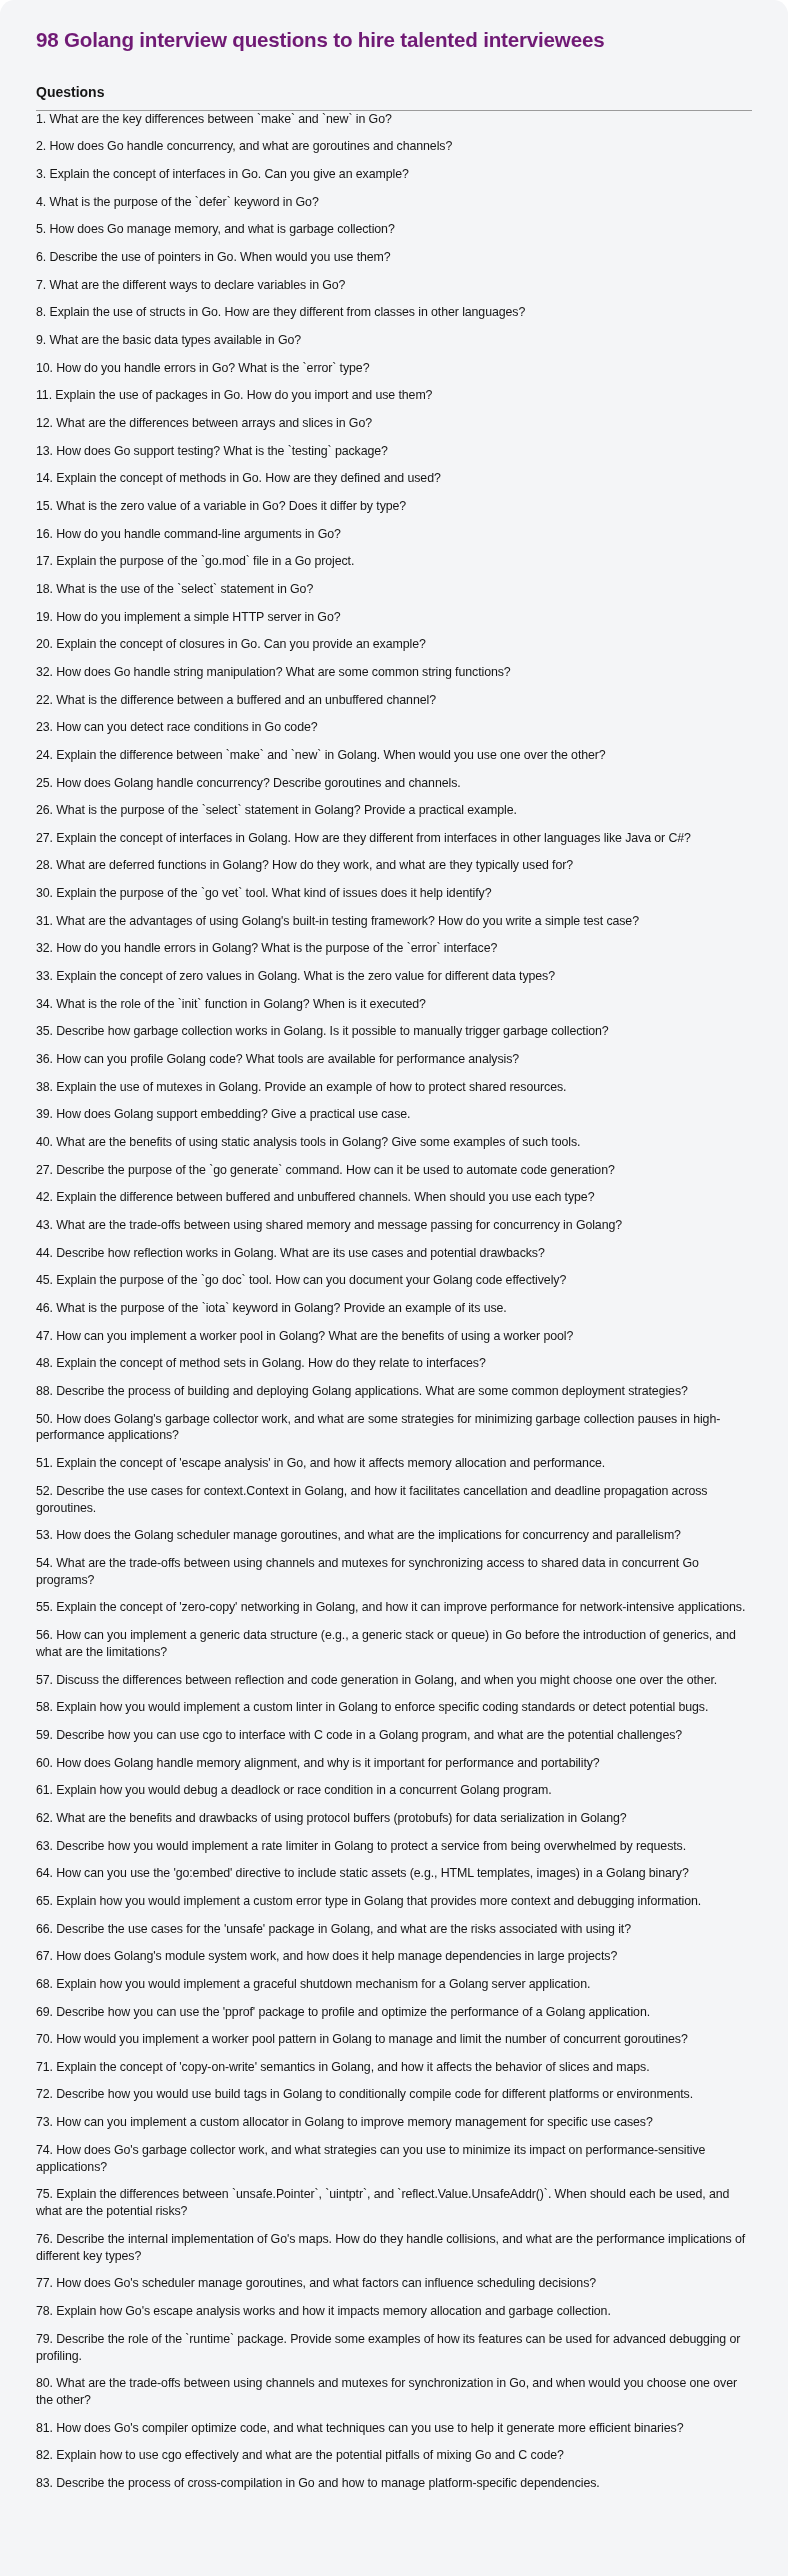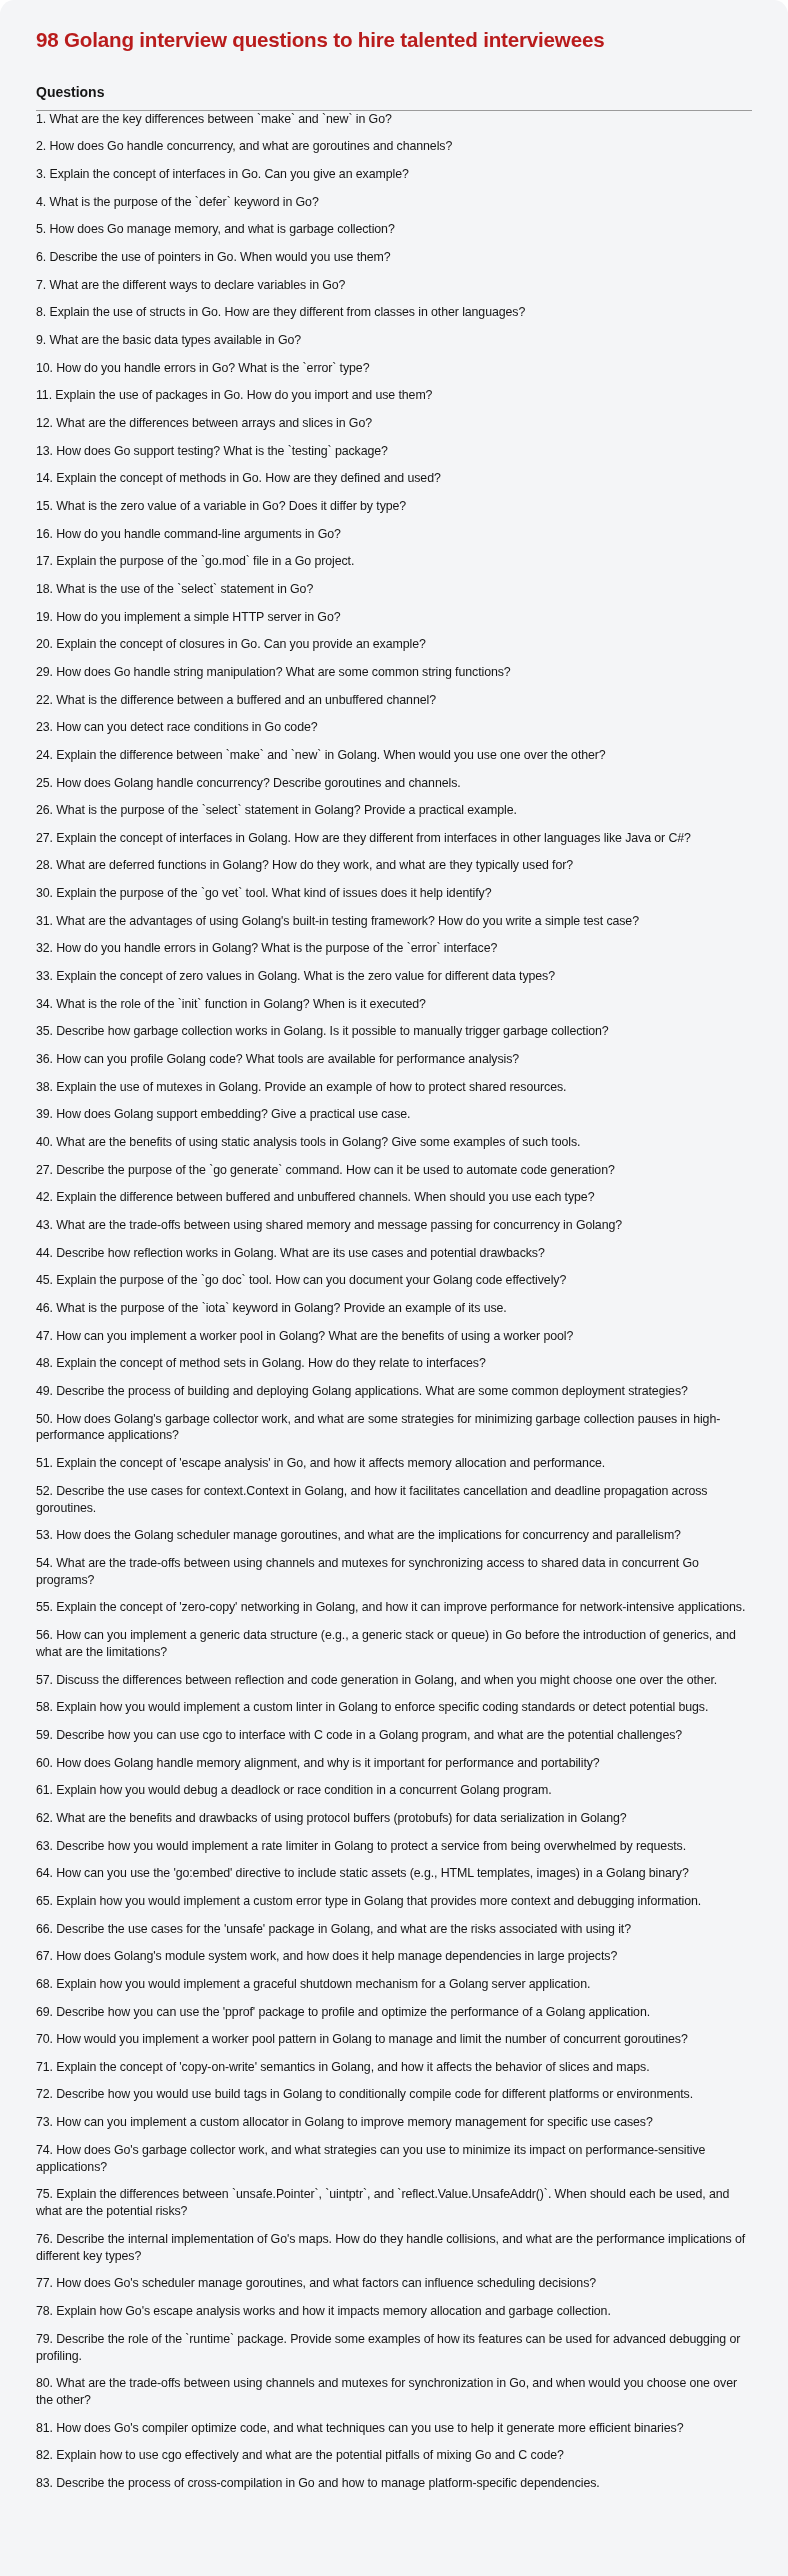--- a/index.html
+++ b/index.html
@@ -16,21 +16,21 @@
     padding: 28px 36px 20.6px 36px;
     font-family: "Liberation Sans", sans-serif;
     color: #121212;
   }
   .page-title {
     margin: 0;
     font-size: 20.6px;
     line-height: 1.15;
     font-weight: 700;
     letter-spacing: -0.2px;
-    color: #b91c1c;
+    color: #701a75;
   }
   .section-heading {
     margin: 32px 0 0 0;
     font-size: 14px;
     line-height: 1.2;
     font-weight: 700;
     color: #161616;
   }
   .divider {
     border: none;
@@ -96,21 +96,21 @@
       <div class="question">16. How do you handle command-line arguments in Go?</div>
 
       <div class="question">17. Explain the purpose of the `go.mod` file in a Go project.</div>
 
       <div class="question">18. What is the use of the `select` statement in Go?</div>
 
       <div class="question">19. How do you implement a simple HTTP server in Go?</div>
 
       <div class="question">20. Explain the concept of closures in Go. Can you provide an example?</div>
 
-      <div class="question">29. How does Go handle string manipulation? What are some common string functions?</div>
+      <div class="question">32. How does Go handle string manipulation? What are some common string functions?</div>
 
       <div class="question">22. What is the difference between a buffered and an unbuffered channel?</div>
 
       <div class="question">23. How can you detect race conditions in Go code?</div>
 
       <div class="question">24. Explain the difference between `make` and `new` in Golang. When would you use one over the other?</div>
 
       <div class="question">25. How does Golang handle concurrency? Describe goroutines and channels.</div>
 
       <div class="question">26. What is the purpose of the `select` statement in Golang? Provide a practical example.</div>
@@ -150,21 +150,21 @@
       <div class="question">44. Describe how reflection works in Golang. What are its use cases and potential drawbacks?</div>
 
       <div class="question">45. Explain the purpose of the `go doc` tool. How can you document your Golang code effectively?</div>
 
       <div class="question">46. What is the purpose of the `iota` keyword in Golang? Provide an example of its use.</div>
 
       <div class="question">47. How can you implement a worker pool in Golang? What are the benefits of using a worker pool?</div>
 
       <div class="question">48. Explain the concept of method sets in Golang. How do they relate to interfaces?</div>
 
-      <div class="question">49. Describe the process of building and deploying Golang applications. What are some common deployment strategies?</div>
+      <div class="question">88. Describe the process of building and deploying Golang applications. What are some common deployment strategies?</div>
 
       <div class="question">50. How does Golang's garbage collector work, and what are some strategies for minimizing garbage collection pauses in high-performance applications?</div>
 
       <div class="question">51. Explain the concept of 'escape analysis' in Go, and how it affects memory allocation and performance.</div>
 
       <div class="question">52. Describe the use cases for context.Context in Golang, and how it facilitates cancellation and deadline propagation across goroutines.</div>
 
       <div class="question">53. How does the Golang scheduler manage goroutines, and what are the implications for concurrency and parallelism?</div>
 
       <div class="question">54. What are the trade-offs between using channels and mutexes for synchronizing access to shared data in concurrent Go programs?</div>

